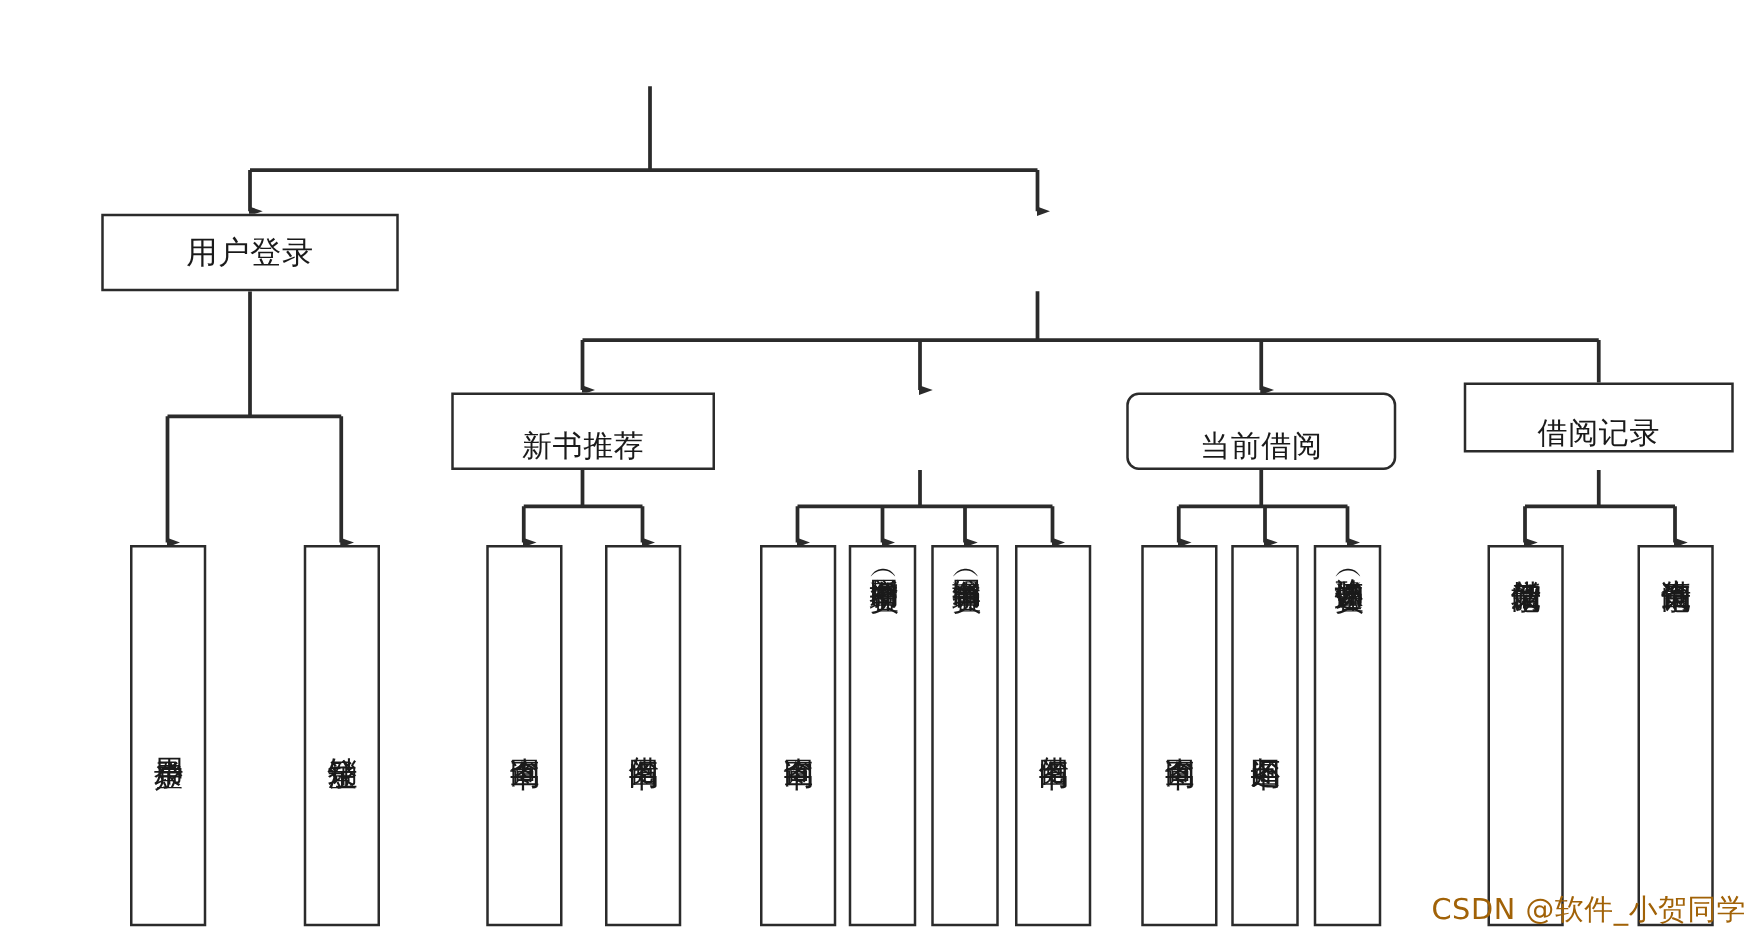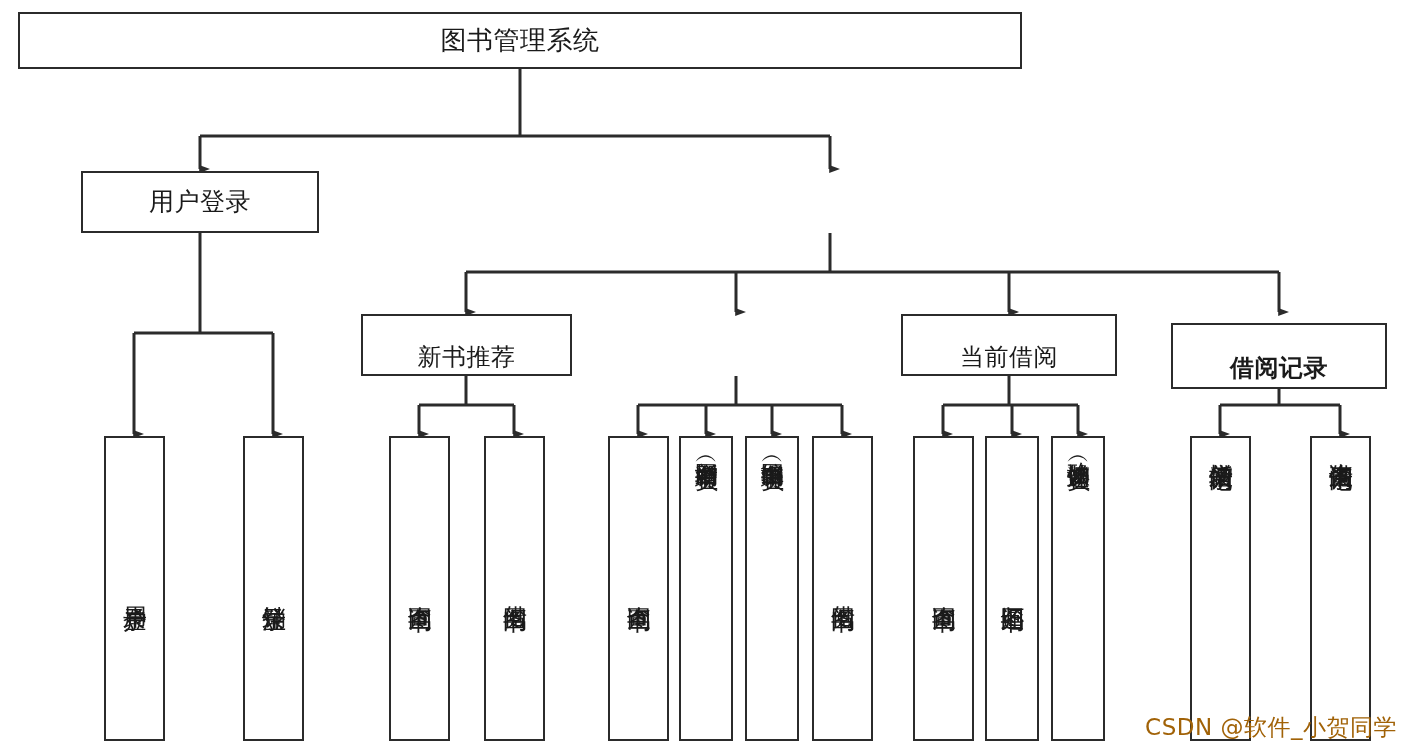--- a/index.html
+++ b/index.html
@@ -126,35 +126,32 @@
       <line x1="1012" y1="405" x2="1012" y2="434" marker-end="url(#arrowhead)"></line>
       <line x1="1078" y1="405" x2="1078" y2="434" marker-end="url(#arrowhead)"></line>
 
       <line x1="1279" y1="376" x2="1279" y2="405"></line>
       <line x1="1220" y1="405" x2="1340" y2="405"></line>
       <line x1="1220" y1="405" x2="1220" y2="434" marker-end="url(#arrowhead)"></line>
       <line x1="1340" y1="405" x2="1340" y2="434" marker-end="url(#arrowhead)"></line>
     </g>
   </svg>
 
-  <div class="node-box root" id="box-root" style="left: 18px; top: 12px; width: 1004px; height: 57px;">
-    <span class="node-label-h">图书管理系统</span>
-  </div>
 
   <div class="node-box level2" id="box-l2-0" style="left: 81px; top: 171px; width: 238px; height: 62px;">
     <span class="node-label-h">用户登录</span>
   </div>
 
   <div class="node-box level3" id="box-l3-0" style="left: 361px; top: 314px; width: 211px; height: 62px;">
     <span class="node-label-h">新书推荐</span>
   </div>
-  <div class="node-box level3" id="box-l3-2" style="left: 901px; top: 314px; width: 216px; height: 62px;">
+  <div class="node-box level3" id="box-l3-2" style="left: 901px; top: 314px; width: 216px; height: 62px; border-radius: 10px;">
     <span class="node-label-h">当前借阅</span>
   </div>
-  <div class="node-box level3" id="box-l3-3" style="left: 1171px; top: 323px; width: 216px; height: 66px; font-weight: bold;">
+  <div class="node-box level3" id="box-l3-3" style="left: 1171px; top: 306px; width: 216px; height: 56px;">
     <span class="node-label-h">借阅记录</span>
   </div>
 
   <div class="node-box leaf centered" id="box-leaf-0" style="left: 104px; top: 436px; width: 61px; height: 305px;">
     <span class="node-label-v">用户登录</span>
   </div>
   <div class="node-box leaf centered" id="box-leaf-1" style="left: 243px; top: 436px; width: 61px; height: 305px;">
     <span class="node-label-v">注销登录</span>
   </div>
   <div class="node-box leaf centered" id="box-leaf-2" style="left: 389px; top: 436px; width: 61px; height: 305px;">

